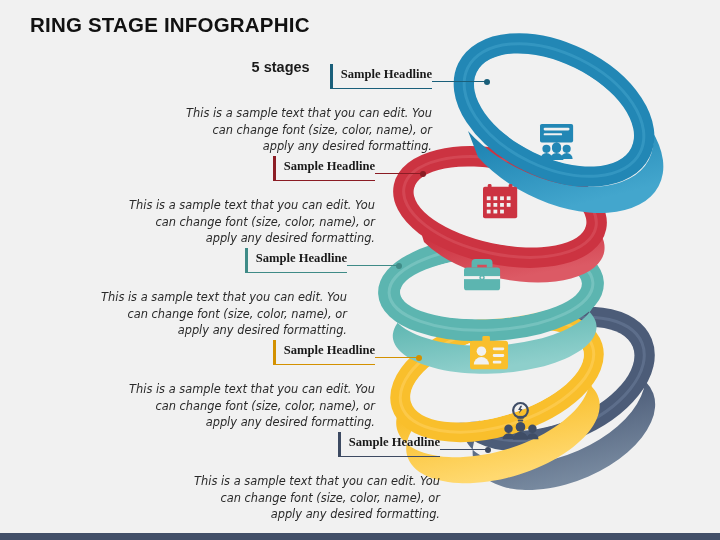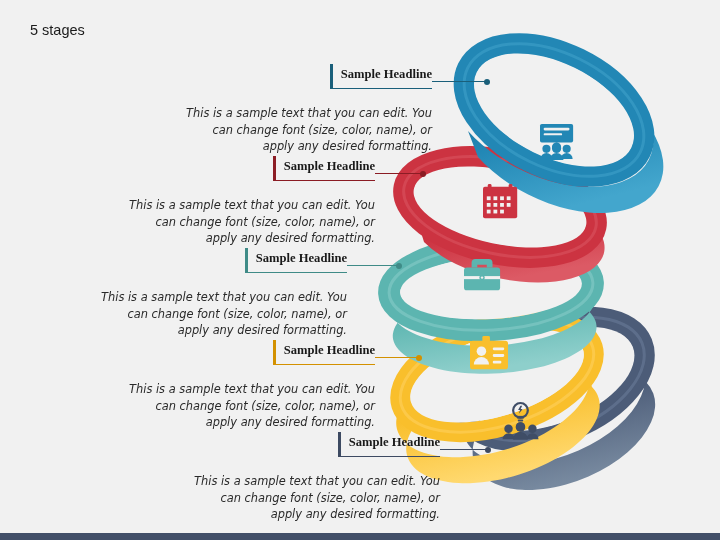--- a/index.html
+++ b/index.html
@@ -27,24 +27,25 @@
   #header { position: absolute; left: 30px; top: 14px; }
   #title {
     font-size: 20.5px;
     font-weight: bold;
     color: #111111;
     letter-spacing: 0.2px;
     line-height: 1.1;
     white-space: nowrap;
   }
   #subtitle {
-    margin-top: 8px;
+    margin-top: 22px;
     font-size: 14.5px;
     color: #1b1b1b;
-    font-weight: normal;
+    font-weight: bold;
+    text-align: right;
   }
 
   
   #footer-bar {
     position: absolute;
     left: 0;
     top: 533px;
     width: 720px;
     height: 7px;
     background: #424f68;
@@ -109,20 +110,21 @@
     height: 540px;
     pointer-events: none;
   }
 </style>
 </head>
 <body>
 
 <div id="slide">
 
   <div id="header">
+    <div id="title">RING STAGE INFOGRAPHIC</div>
     <div id="subtitle">5 stages</div>
   </div>
 
   <svg id="rings" viewBox="0 0 720 540">
     <defs>
 
       <linearGradient id="g1band" x1="0" y1="0" x2="0.4" y2="1">
         <stop offset="0%" stop-color="#1b6f97"></stop>
         <stop offset="45%" stop-color="#2287b5"></stop>
         <stop offset="100%" stop-color="#43a6cd"></stop>

